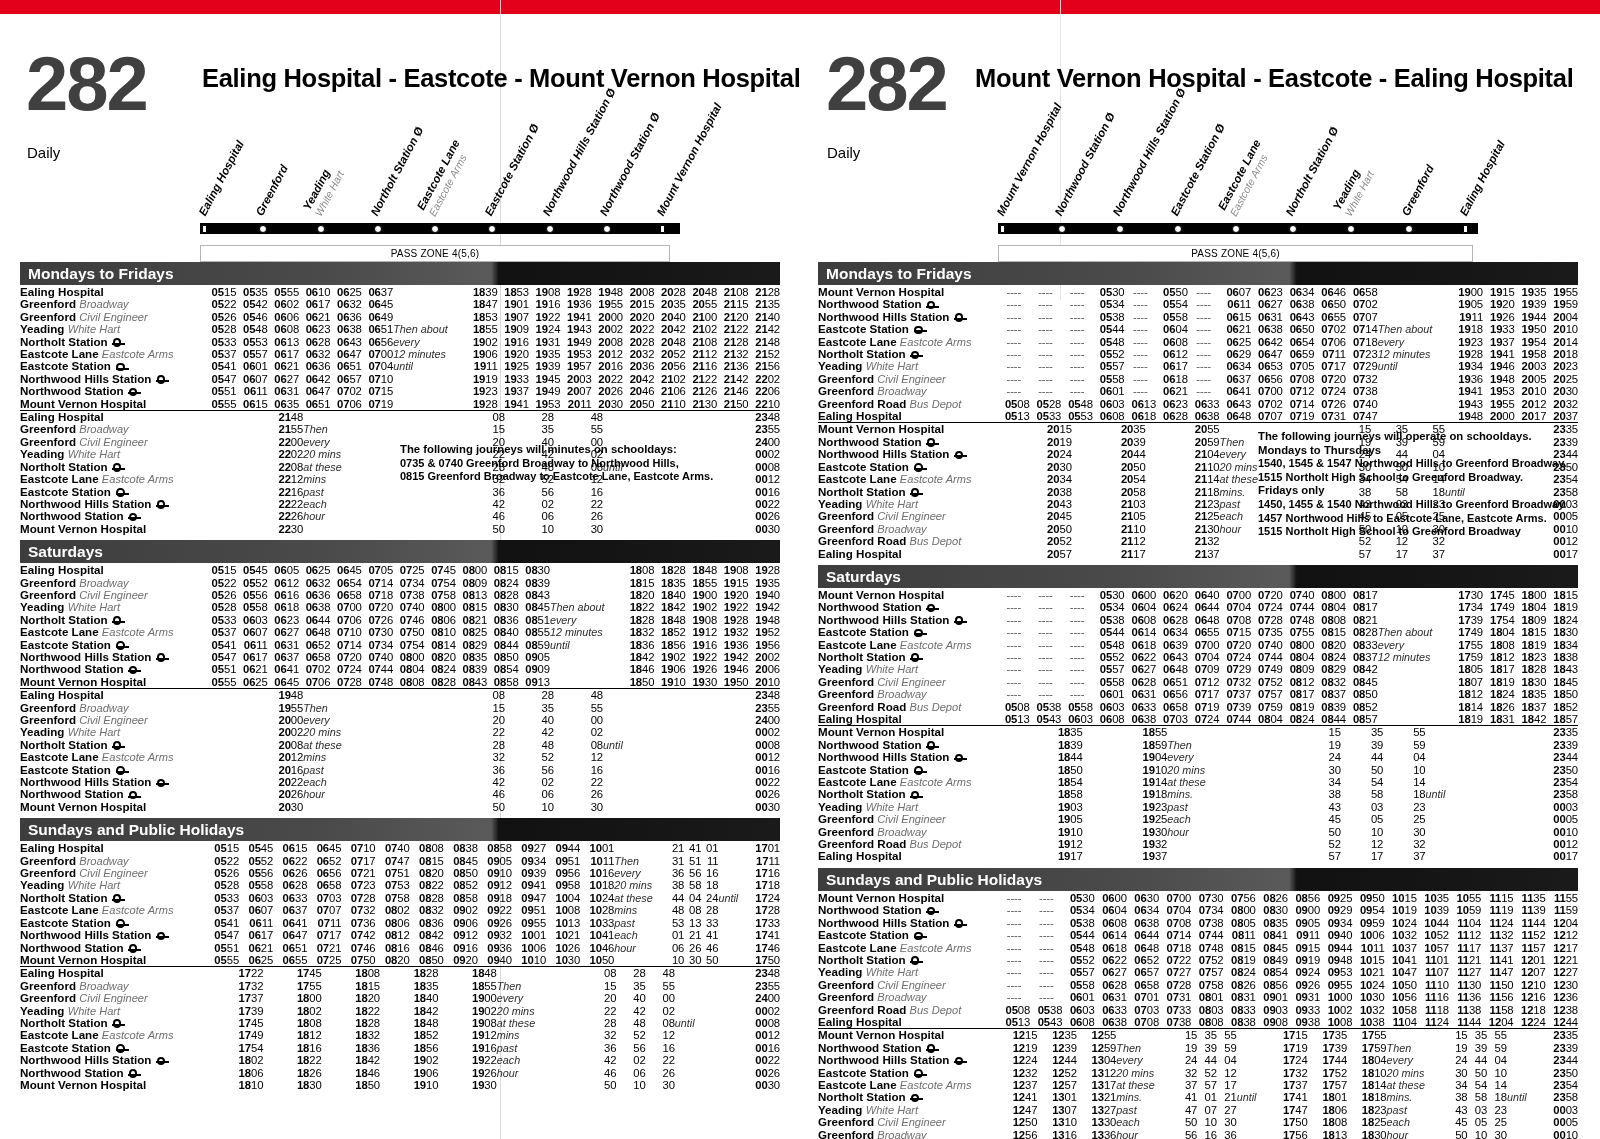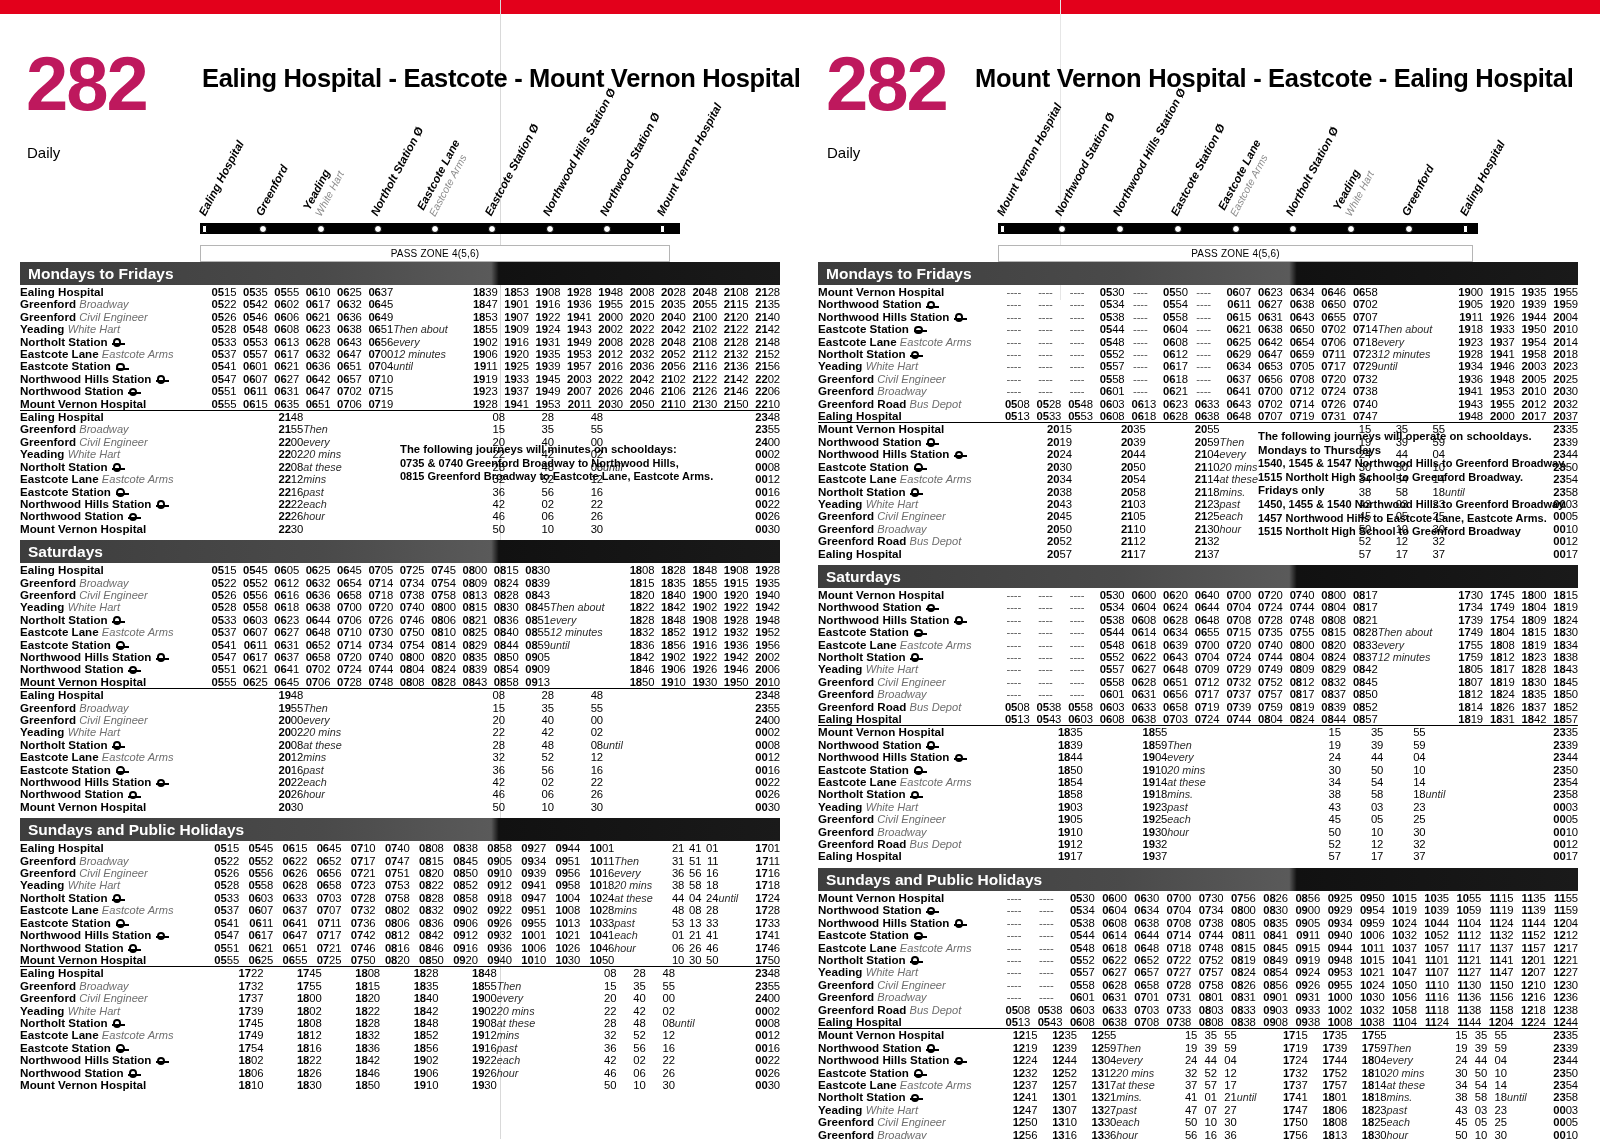--- a/index.html
+++ b/index.html
@@ -37,21 +37,21 @@
   .panel { position: absolute; top: 14px; }
   .panel.left  { left: 0px;   width: 800px; }
   .panel.right { left: 800px; width: 800px; }
 
   
   .hdr { position: relative; height: 248px; }
   .routenum {
     position: absolute; left: 26px; top: 32px;
     font-size: 76px; font-weight: bold;
     letter-spacing: -2px; line-height: 1;
-    color: #be185d;
+    color: #404040;
     font-family: "Liberation Sans", sans-serif;
   }
   .daily {
     position: absolute; left: 27px; top: 130px;
     font-size: 15px; color: #000;
   }
   .routetitle {
     position: absolute; top: 50px;
     font-size: 25.5px; font-weight: bold;
     color: #000; white-space: nowrap;

